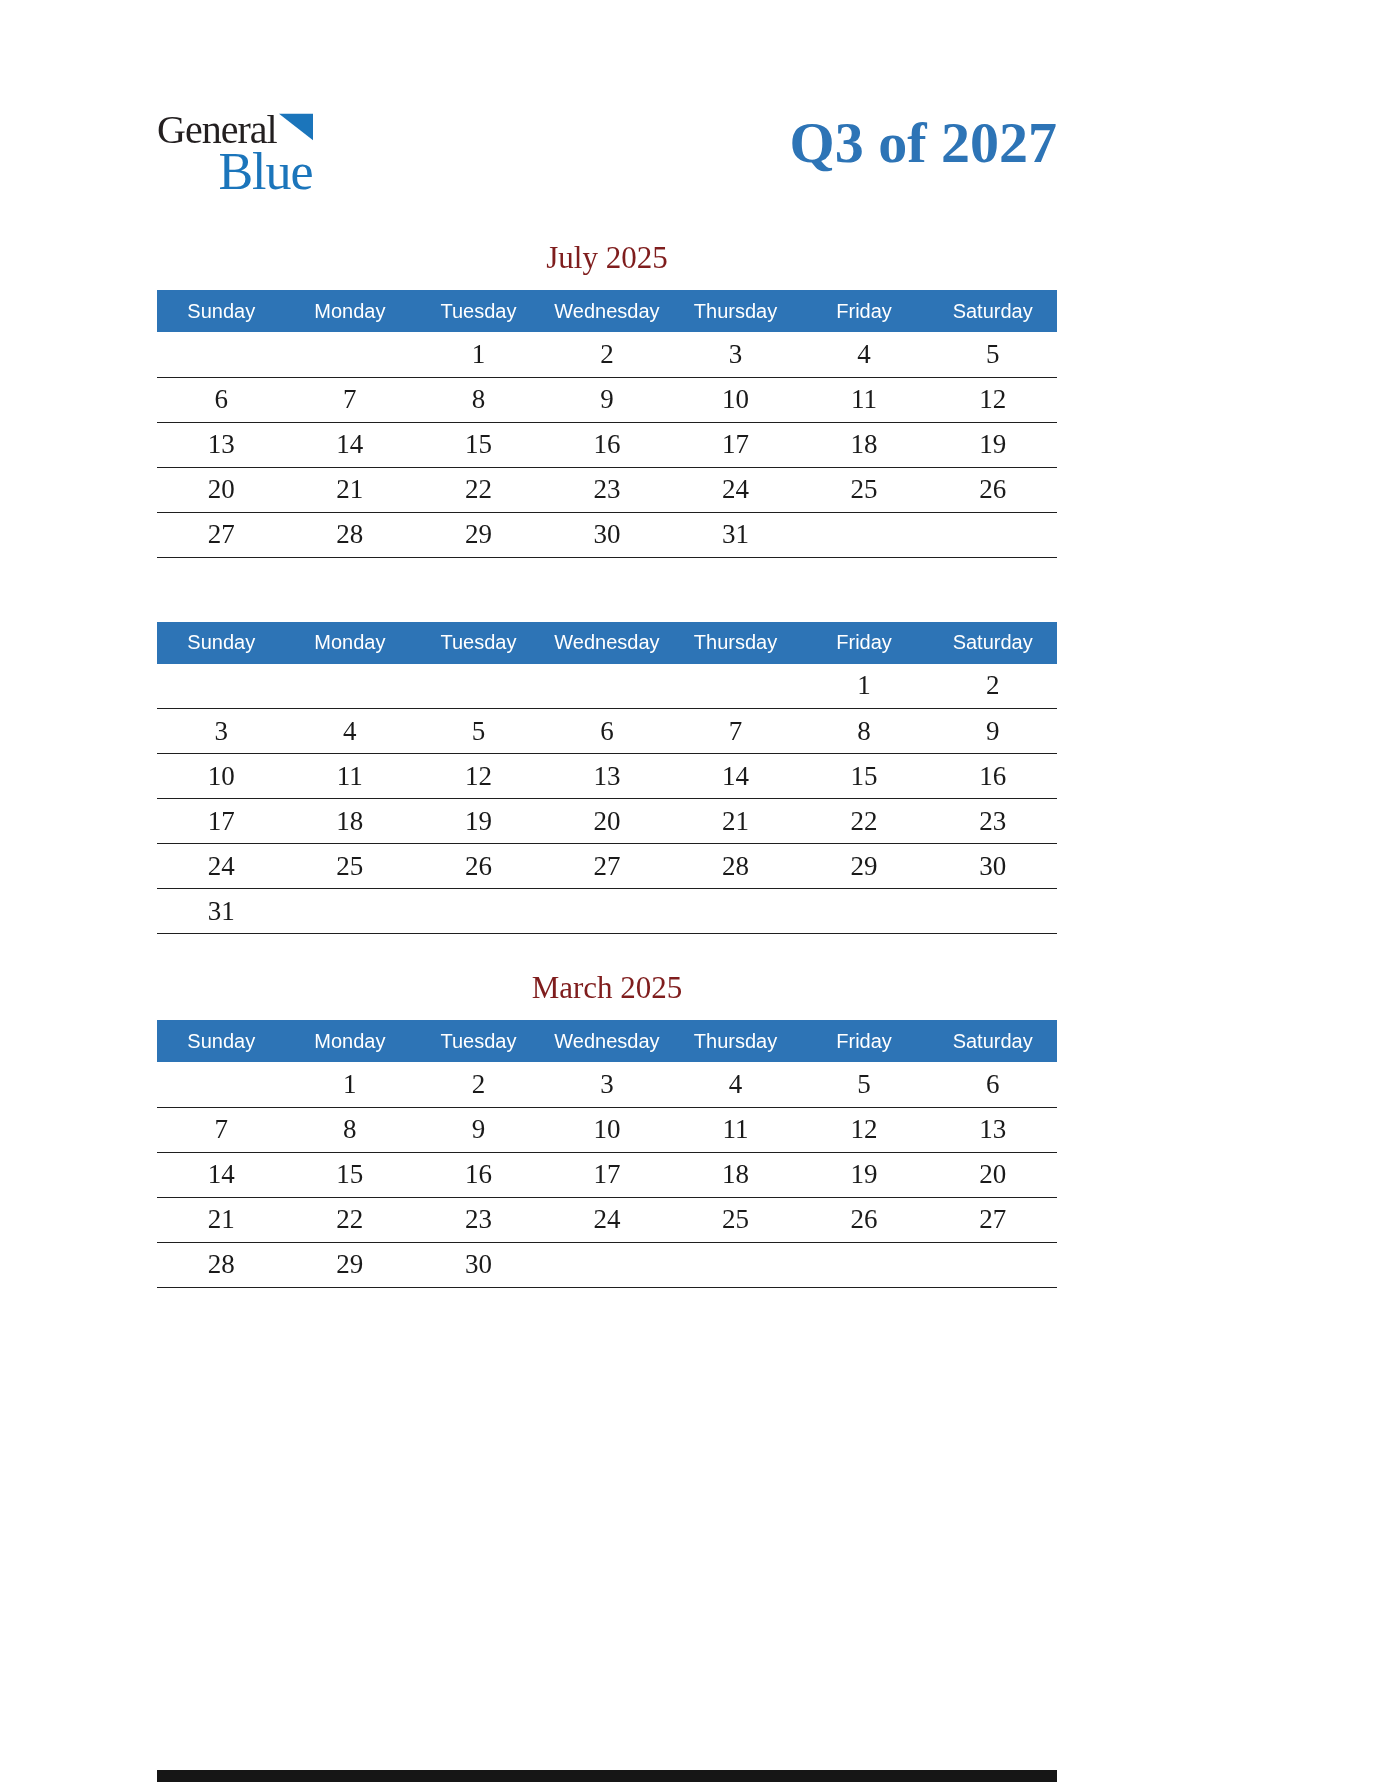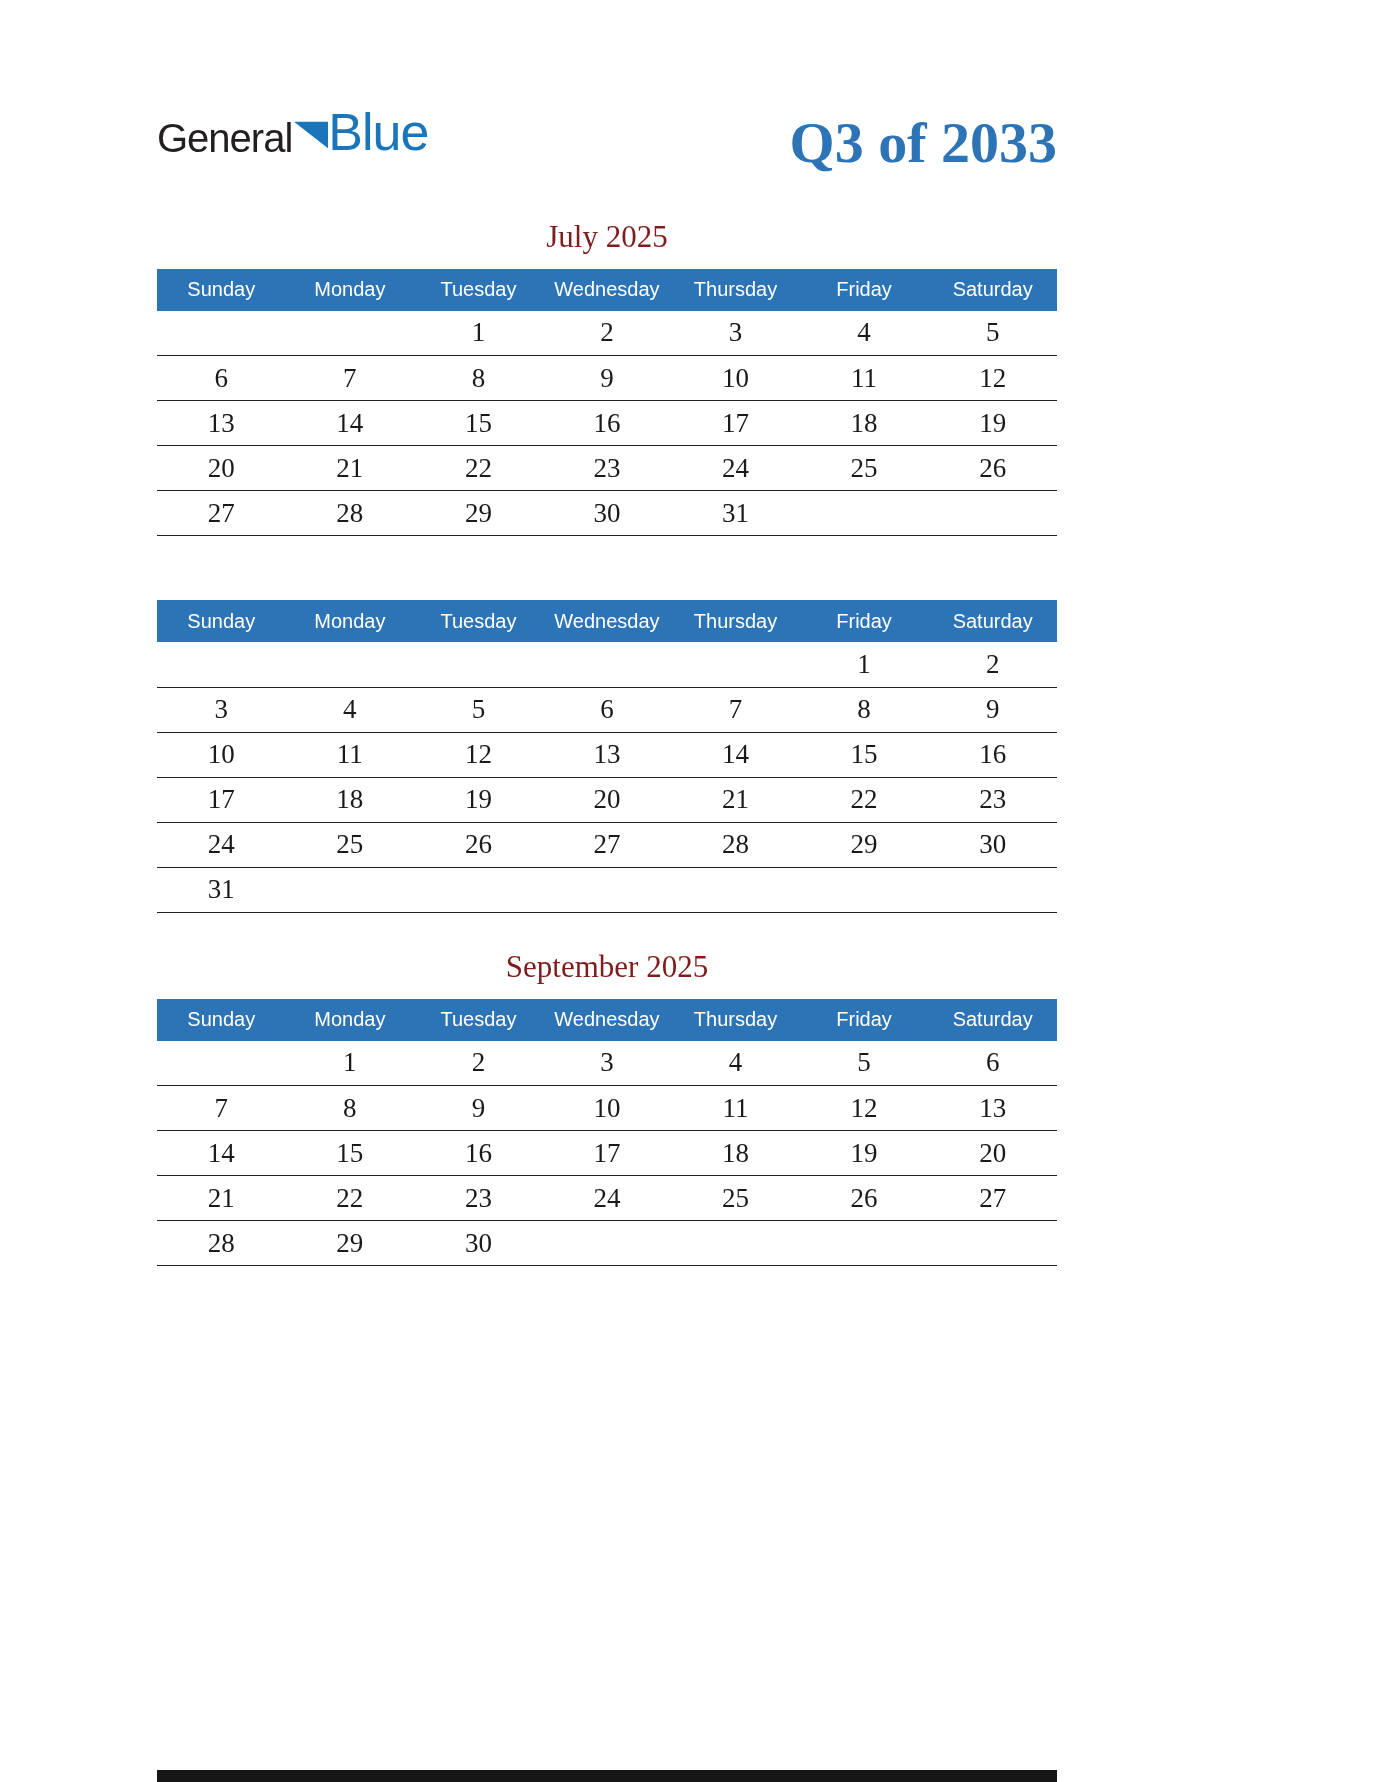--- a/index.html
+++ b/index.html
@@ -17,23 +17,23 @@
   .header {
     display: flex;
     justify-content: space-between;
     align-items: flex-start;
     margin: 110px 0 0 157px;
     width: 900px;
   }
 
   .logo {
     display: inline-flex;
-    flex-direction: row;
+    flex-direction: column;
     align-items: flex-end;
-    font-family: Liberation Sans, sans-serif;
+    font-family: Liberation Serif, serif;
     line-height: 1;
   }
   .logo-top { display: flex; align-items: flex-start; gap: 2px; }
   .logo-general { font-size: 40px; color: #231f20; letter-spacing: -1px; }
   .logo-flag { width: 34px; height: 28px; margin-top: 3px; }
   .logo-flag polygon { fill: var(--logo-blue, #1b75bb); }
   .logo-blue { font-size: 52px; color: var(--logo-blue, #1b75bb); margin-top: -4px; letter-spacing: -1px; }
 
   .quarter-title {
     font-family: "Liberation Serif", serif;
@@ -95,21 +95,21 @@
   <div class="header">
     <div class="logo">
       <div class="logo-top">
         <span class="logo-general">General</span>
         <svg class="logo-flag" viewBox="0 0 36 28" aria-hidden="true">
           <polygon points="0,0 36,0 36,28"></polygon>
         </svg>
       </div>
       <div class="logo-blue">Blue</div>
     </div>
-    <div class="quarter-title">Q3 of 2033</div>
+    <div class="quarter-title">Q3 of 2027</div>
   </div>
 
   <section class="month month-1">
     <h2 class="month-title">July 2025</h2>
     <table class="cal">
       <thead>
         <tr>
             <th>Sunday</th>
             <th>Monday</th>
             <th>Tuesday</th>
@@ -235,21 +235,21 @@
             <td></td>
             <td></td>
             <td></td>
             <td></td>
           </tr>
         </tbody>
     </table>
   </section>
 
   <section class="month month-3">
-    <h2 class="month-title">September 2025</h2>
+    <h2 class="month-title">March 2025</h2>
     <table class="cal">
       <thead>
         <tr>
             <th>Sunday</th>
             <th>Monday</th>
             <th>Tuesday</th>
             <th>Wednesday</th>
             <th>Thursday</th>
             <th>Friday</th>
             <th>Saturday</th>

